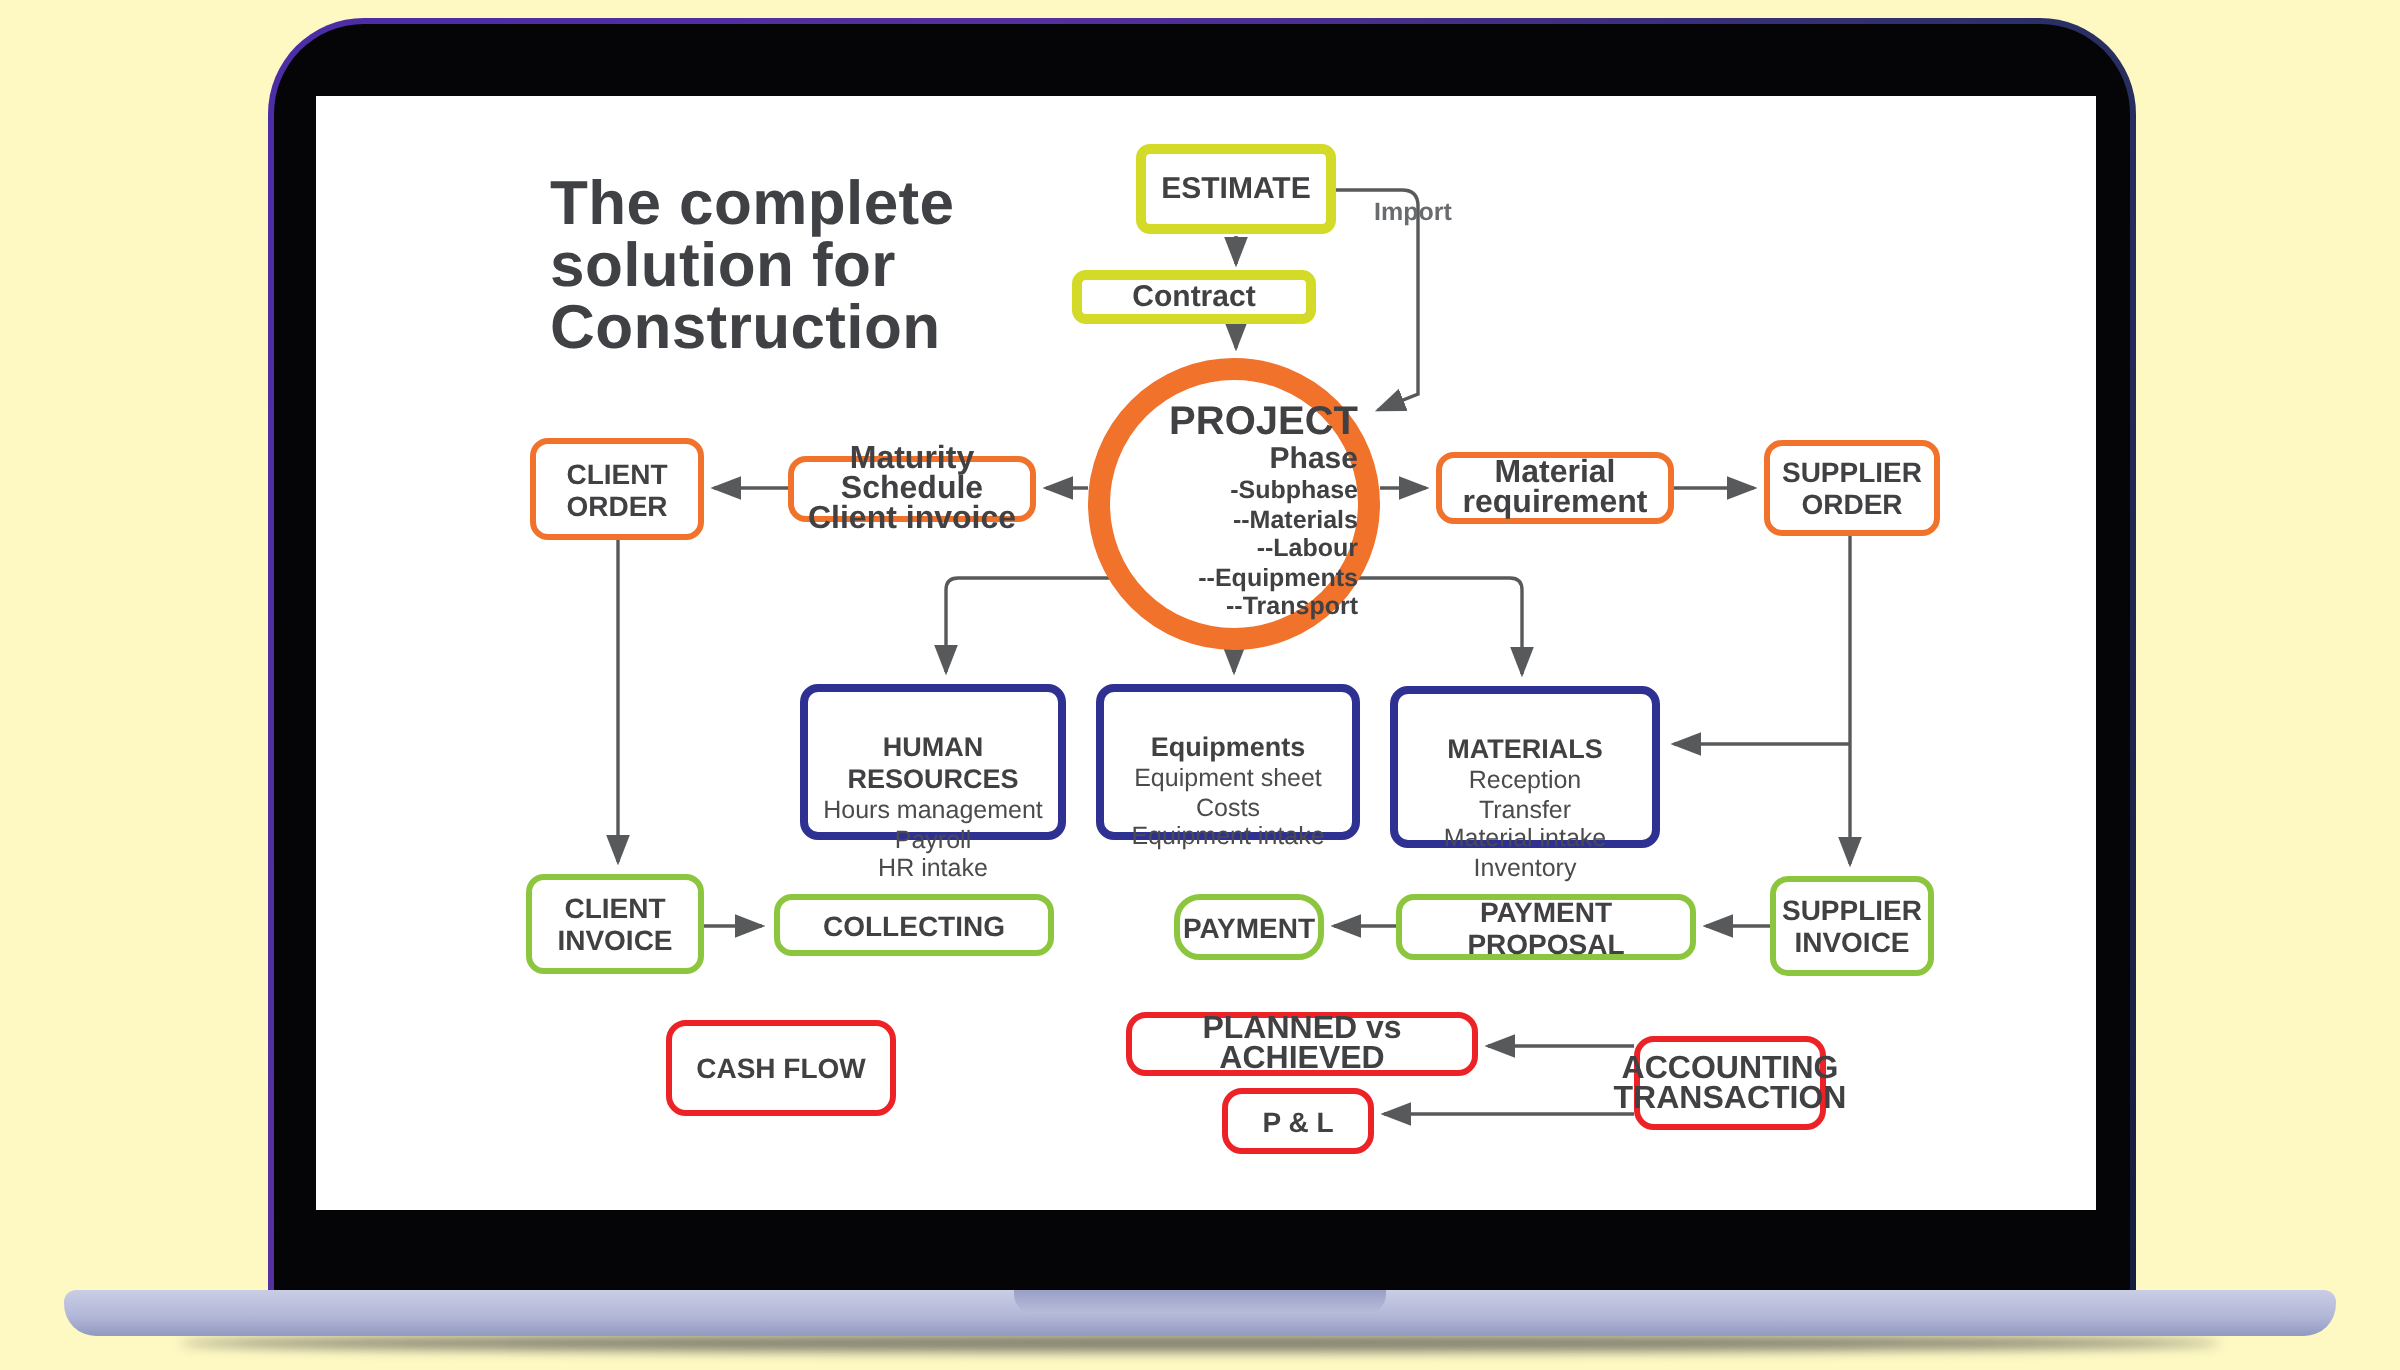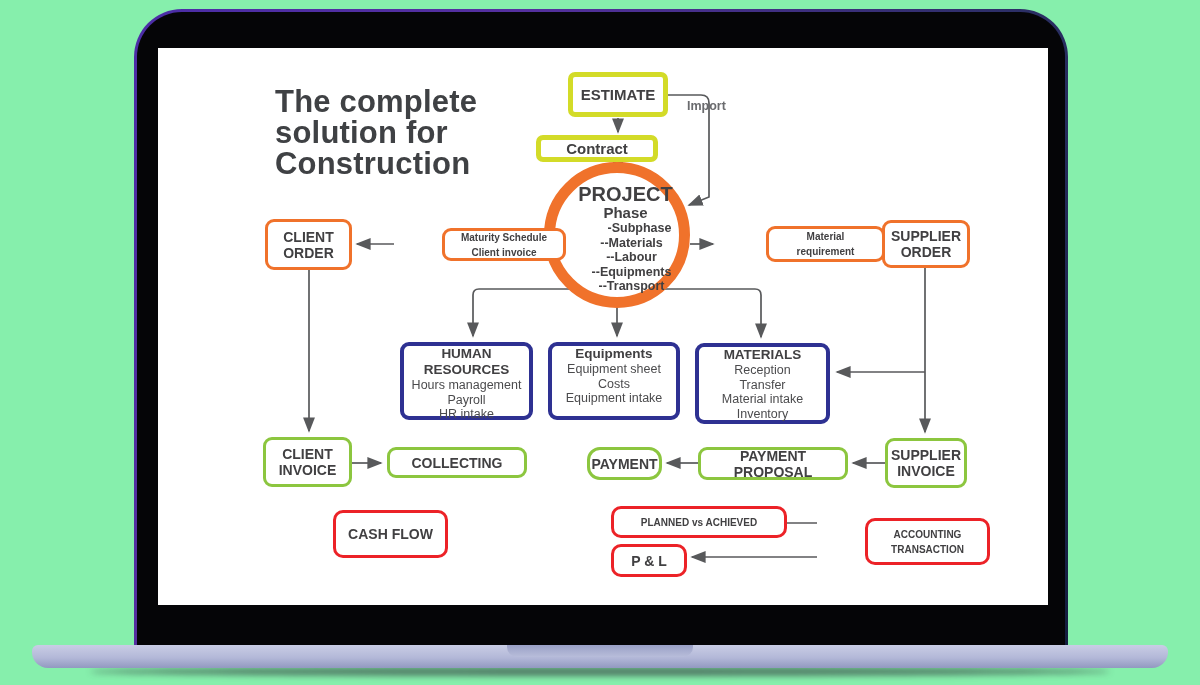--- a/index.html
+++ b/index.html
@@ -1,16 +1,16 @@
 <!DOCTYPE html>
 <html style="--orange: #F0722B; --lime: #D3DB28; --navy: #2E3192; --green: #8CC63F; --red: #EC2227; --line: #58595B; --text: #414042; --muted: #6A6B6E; --laptop-purple: #4B2DA6; --laptop-navy: #141D3F; --base-light: #C9CDE5; --base-dark: #9299C0;"><head>
 <meta charset="utf-8">
 <style>
   html,body{margin:0;padding:0;background:#000;}
-  .stage{position:relative;width:1200px;height:685px;background:#86efac;overflow:hidden;
+  .stage{position:relative;width:1200px;height:685px;background:#fef9c3;overflow:hidden;
          font-family:"Liberation Sans",sans-serif;color:var(--text);}
 
   
   .lid-outer{position:absolute;left:134px;top:9px;width:934px;height:636px;
              border-radius:48px 48px 0 0;
              background:linear-gradient(120deg,var(--laptop-purple) 0%,#55309f 30%,#2a2f63 70%,var(--laptop-navy) 100%);}
   .lid-inner{position:absolute;left:3px;top:3px;right:3px;bottom:0;
              border-radius:45px 45px 0 0;background:#050507;}
   .screen{position:absolute;left:158px;top:48px;width:890px;height:557px;background:#ffffff;}
   .base{position:absolute;left:32px;top:645px;width:1136px;height:23px;
@@ -26,35 +26,35 @@
   .title{position:absolute;left:275px;top:86px;font-size:31px;line-height:31px;
          font-weight:700;color:#3f4144;white-space:pre-line;letter-spacing:.2px;}
   .connectors{position:absolute;left:0;top:0;}
   .connectors path,.connectors line{stroke:var(--line);stroke-width:1.7;fill:none;}
   #ah path{fill:var(--line);stroke:none;}
 
   .node{position:absolute;background:#fff;display:flex;align-items:center;justify-content:center;
         text-align:center;font-weight:700;color:var(--text);white-space:pre-line;box-sizing:border-box;}
   .orange{border:3px solid var(--orange);border-radius:9px;}
   .lime{border:5px solid var(--lime);border-radius:7px;text-align:right;}
-  .navy{border:4px solid var(--navy);border-radius:9px;flex-direction:column;justify-content:flex-start;padding-top:0;}
+  .navy{border:4px solid var(--navy);border-radius:9px;flex-direction:column;justify-content:flex-start;padding-top:20px;}
   .green{border:3px solid var(--green);border-radius:9px;}
   .red{border:3px solid var(--red);border-radius:10px;}
-  .fs13{font-size:10px;line-height:15px;margin-left:48px;}
+  .fs13{font-size:16px;line-height:15px;}
   .fs14{font-size:14px;line-height:16px;}
   .fs15{font-size:15px;}
 
   .navy .nv-title{font-size:13.5px;font-weight:700;line-height:16px;}
   .navy .nv-item{font-size:12.5px;font-weight:400;line-height:14.5px;color:#4b4b4d;}
 
   .import-label{position:absolute;left:687px;top:99px;font-size:12.5px;font-weight:700;color:var(--muted);}
 
-  .project-circle{position:absolute;left:544px;top:162px;width:146px;height:146px;
+  .project-circle{position:absolute;left:544px;top:179px;width:146px;height:146px;
                   border:11px solid var(--orange);border-radius:50%;background:#fff;
-                  box-sizing:border-box;padding:10px 0 0 15px;text-align:center;}
+                  box-sizing:border-box;padding:10px 0 0 15px;text-align:right;}
   .pc-title{font-size:20px;font-weight:700;line-height:22px;margin-left:2px;}
   .pc-phase{font-size:15px;font-weight:700;line-height:16px;margin-left:2px;}
   .pc-item{font-size:12.5px;font-weight:700;line-height:14.5px;margin-left:14px;}
   .pc-sub{margin-left:30px;}
 </style>
 </head>
 <body>
 
 <div class="stage">
 
@@ -144,16 +144,16 @@
 INVOICE</div>
   <div class="node green fs14" style="left:387px;top:447px;width:140px;height:31px;">COLLECTING</div>
   <div class="node green fs14" style="left:587px;top:447px;width:75px;height:33px;border-radius:13px;">PAYMENT</div>
   <div class="node green fs14" style="left:698px;top:447px;width:150px;height:33px;">PAYMENT PROPOSAL</div>
   <div class="node green fs14" style="left:885px;top:438px;width:82px;height:50px;">SUPPLIER
 INVOICE</div>
 
   <div class="node red fs13" style="left:563px;top:506px;width:176px;height:32px;">PLANNED vs ACHIEVED</div>
   <div class="node red fs14" style="left:333px;top:510px;width:115px;height:48px;">CASH FLOW</div>
   <div class="node red fs14" style="left:611px;top:544px;width:76px;height:33px;">P &amp; L</div>
-  <div class="node red fs13" style="left:817px;top:518px;width:125px;height:47px;">ACCOUNTING
+  <div class="node red fs13" style="left:817px;top:518px;width:96px;height:47px;">ACCOUNTING
 TRANSACTION</div>
 
 </div>
 
 </body></html>

